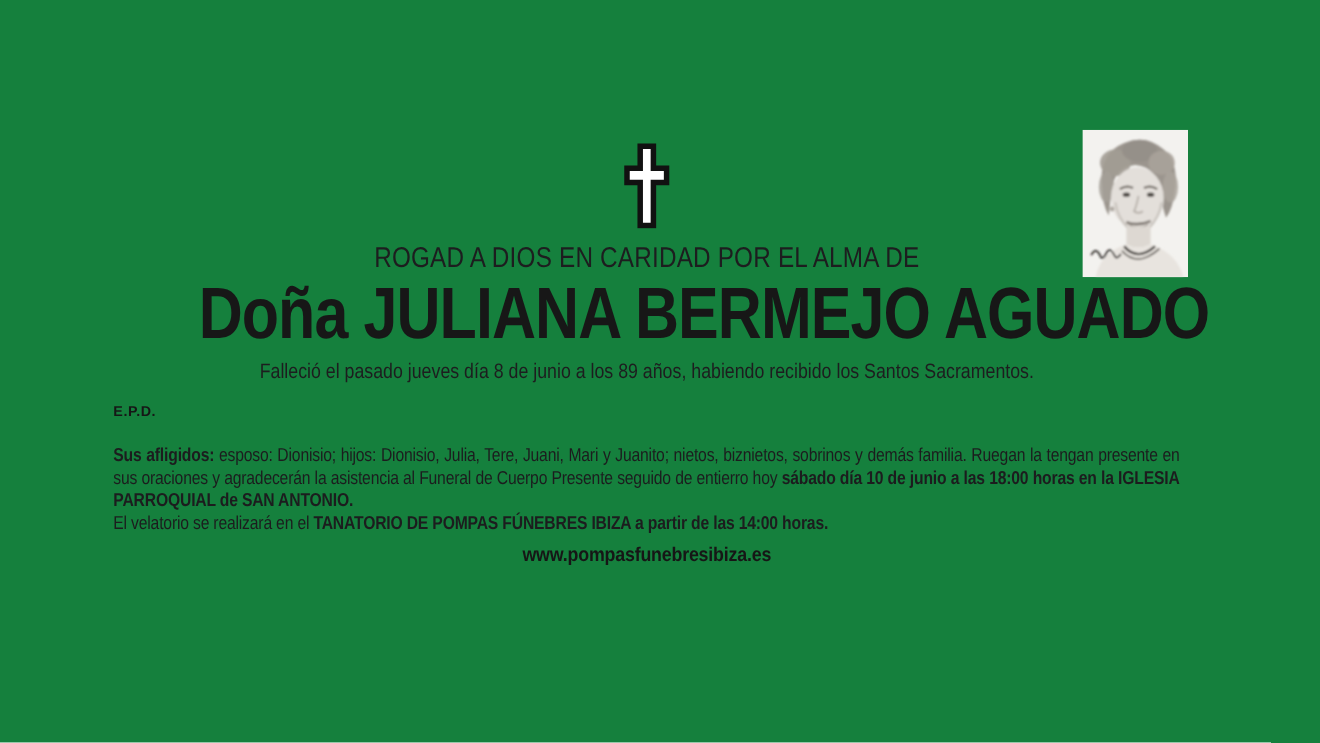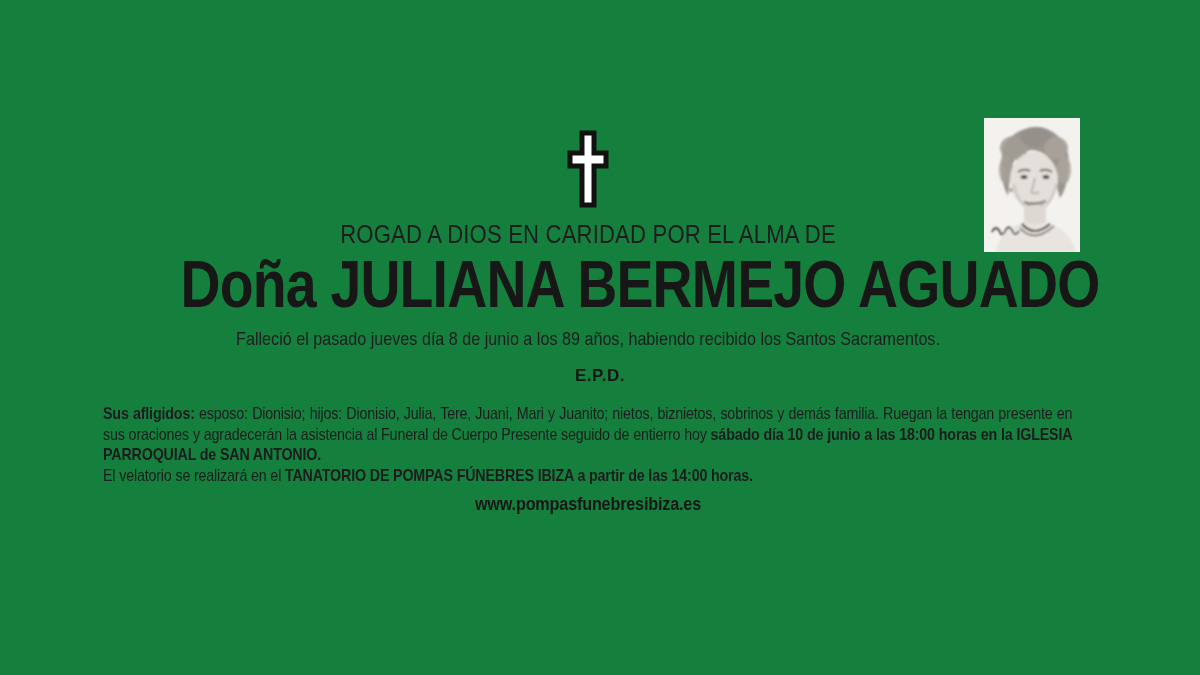--- a/index.html
+++ b/index.html
@@ -60,24 +60,23 @@
     width: 100%;
     text-align: center;
     font-size: 19px;
     color: #1d1d1f;
     transform: scaleX(0.85);
     white-space: nowrap;
   }
   .epd {
     position: absolute;
     top: 366px;
-    left: 12px;
+    left: 0;
     width: 100%;
-    text-align: center;
-    font-size: 17px;
+    font-size: 13px;
     font-weight: 700;
     letter-spacing: 0.5px;
     color: #161616;
   }
   .para-block {
     position: absolute;
     top: 404px;
     left: 0;
     width: 1154px;
     transform: scaleX(0.84);

